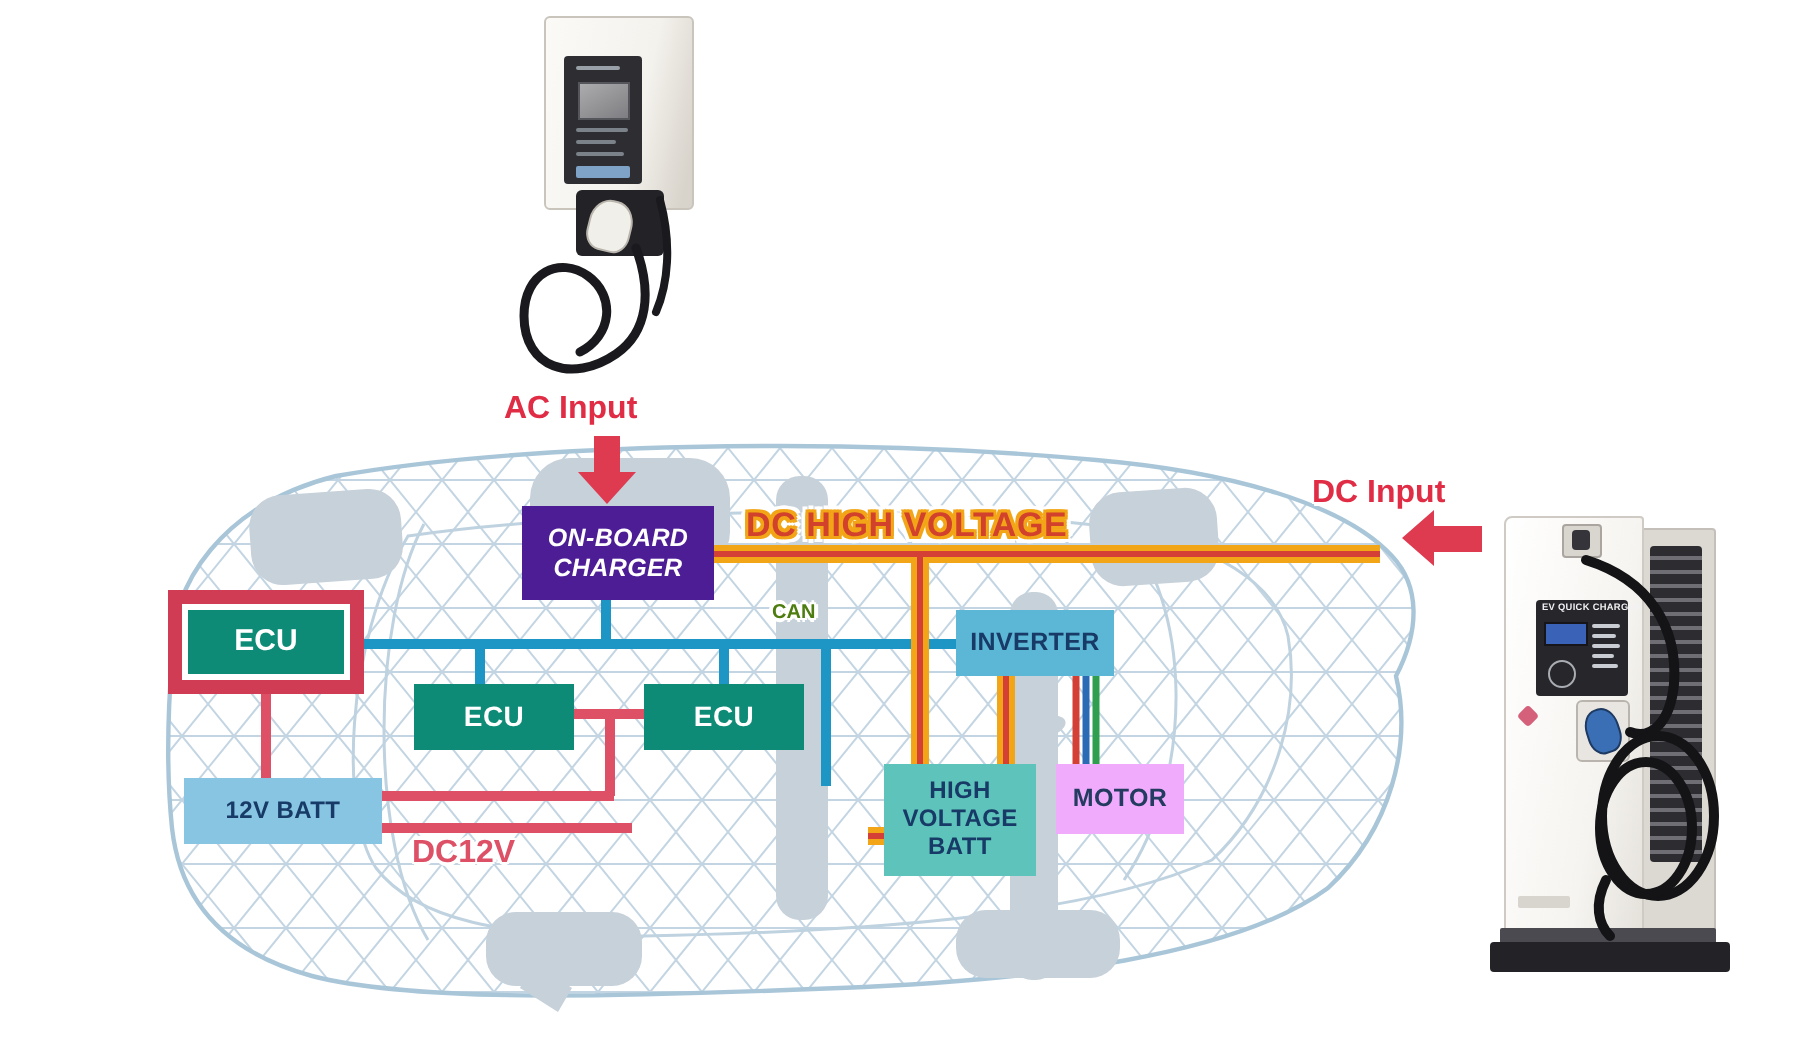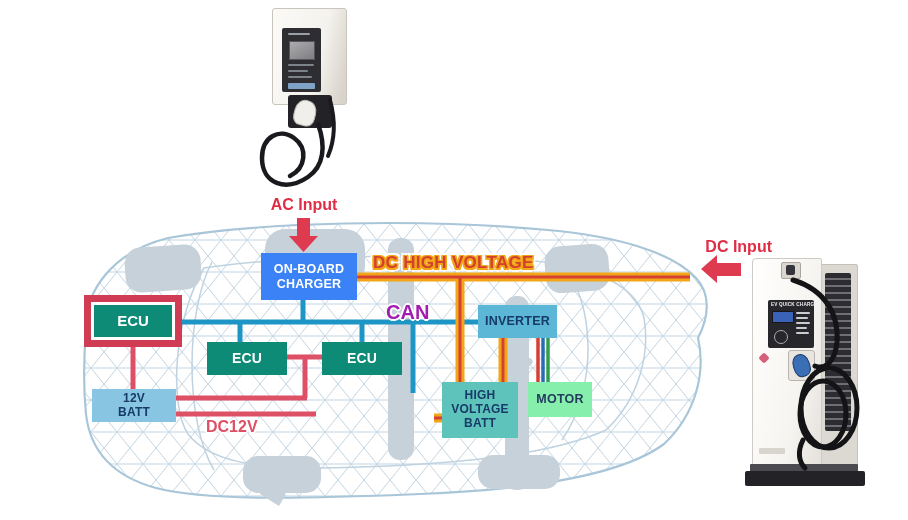--- a/index.html
+++ b/index.html
@@ -4,37 +4,37 @@
 <style>
   html,body{margin:0;padding:0;background:#fff;}
   .stage{position:relative;width:908px;height:520px;background:#fff;overflow:hidden;
          font-family:"Liberation Sans",sans-serif;}
   .layer{position:absolute;left:0;top:0;}
 
   
   .node{position:absolute;display:flex;align-items:center;justify-content:center;
         text-align:center;font-weight:bold;line-height:1.15;letter-spacing:.2px;}
   .teal{background:#0E8B77;color:#fff;}
-  .navy{background:#3b82f6;color:#fff;}
+  .navy{background:#4c1d95;color:#fff;font-style:italic;}
   .sky{background:#5CB6D6;color:#173A66;}
   .lblue{background:#87C5E2;color:#173A66;}
   .turq{background:#5EC4BB;color:#173A66;}
-  .grayb{background:#86efac;color:#233B5E;}
+  .grayb{background:#f0abfc;color:#233B5E;}
   .gold{background:#A07F15;color:#fff;}
   .hl{position:absolute;background:#D13C55;}
   .hl-gap{position:absolute;background:#fff;}
   .hl-core{position:absolute;display:flex;align-items:center;justify-content:center;
            text-align:center;font-weight:bold;line-height:1.2;}
 
   
   .wlabel{position:absolute;font-weight:bold;white-space:nowrap;
           text-shadow:-2px 0 0 #fff,2px 0 0 #fff,0 -2px 0 #fff,0 2px 0 #fff,
                       -1px -1px 0 #fff,1px 1px 0 #fff,1px -1px 0 #fff,-1px 1px 0 #fff;}
   .red-label{color:#E02D45;font-size:16px;}
-  .can-label{color:#a21caf;font-size:20px;}
+  .can-label{color:#4d7c0f;font-size:10px;}
   .dc12v-label{color:#DD5066;font-size:16px;}
   .dchv-label{position:absolute;font-weight:bold;font-size:17px;color:#D2412C;white-space:nowrap;
       letter-spacing:.3px;
       text-shadow:
         -1.5px 0 0 #F2A517,1.5px 0 0 #F2A517,0 -1.5px 0 #F2A517,0 1.5px 0 #F2A517,
         -1.5px -1.5px 0 #F2A517,1.5px 1.5px 0 #F2A517,1.5px -1.5px 0 #F2A517,-1.5px 1.5px 0 #F2A517,
         -3.5px 0 0 #fff,3.5px 0 0 #fff,0 -3.5px 0 #fff,0 3.5px 0 #fff,
         -3px -3px 0 #fff,3px 3px 0 #fff,3px -3px 0 #fff,-3px 3px 0 #fff;}
 
   
@@ -157,32 +157,32 @@
       <div class="hl-core teal" style="inset:3px;font-size:15px">ECU</div>
     </div>
   </div>
 
   <div class="node navy" style="left:261px;top:253px;width:96px;height:47px;font-size:12.5px">ON-BOARD CHARGER</div>
 
   <div class="node teal" style="left:207px;top:342px;width:80px;height:33px;font-size:14px">ECU</div>
 
   <div class="node teal" style="left:322px;top:342px;width:80px;height:33px;font-size:14px">ECU</div>
 
-  <div class="node lblue" style="left:92px;top:389px;width:84px;height:33px;font-size:12px;padding:0 14px;box-sizing:border-box">12V BATT</div>
+  <div class="node lblue" style="left:92px;top:389px;width:99px;height:33px;font-size:12px;padding:0 14px;box-sizing:border-box">12V BATT</div>
 
 
   <div class="node sky" style="left:478px;top:305px;width:79px;height:33px;font-size:12.5px">INVERTER</div>
 
   <div class="node turq" style="left:442px;top:382px;width:76px;height:56px;font-size:12px;padding:0 8px;box-sizing:border-box">HIGH VOLTAGE BATT</div>
 
   <div class="node grayb" style="left:528px;top:382px;width:64px;height:35px;font-size:12.5px">MOTOR</div>
 
-  <div class="wlabel red-label" style="left:252px;top:196px;width:104px;text-align:center">AC Input</div>
-
-  <div class="wlabel red-label" style="left:672px;top:238px;width:100px;text-align:right">DC Input</div>
+  <div class="wlabel red-label" style="left:252px;top:196px;width:104px;">AC Input</div>
+
+  <div class="wlabel red-label" style="left:656px;top:238px;width:100px;text-align:left">DC Input</div>
 
   <div class="dchv-label" style="left:373px;top:253px">DC HIGH VOLTAGE</div>
 
   <div class="wlabel can-label" style="left:386px;top:301px">CAN</div>
 
   <div class="wlabel dc12v-label" style="left:206px;top:418px">DC12V</div>
 
   <div class="acu">
     <div class="body"></div>
     <div class="panel">

